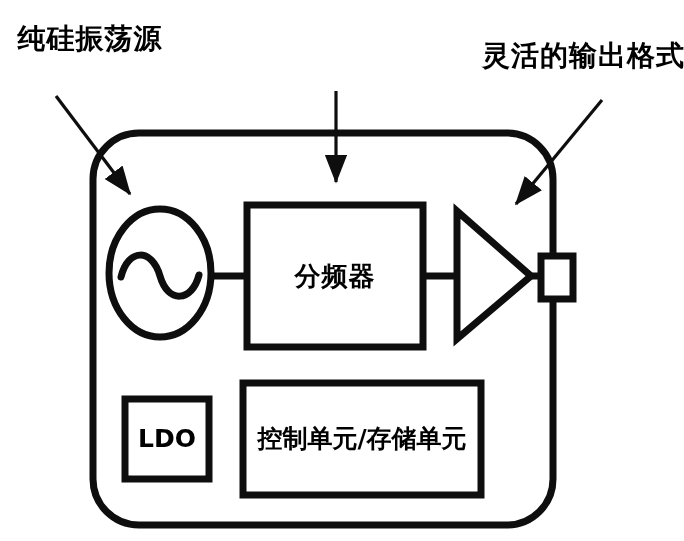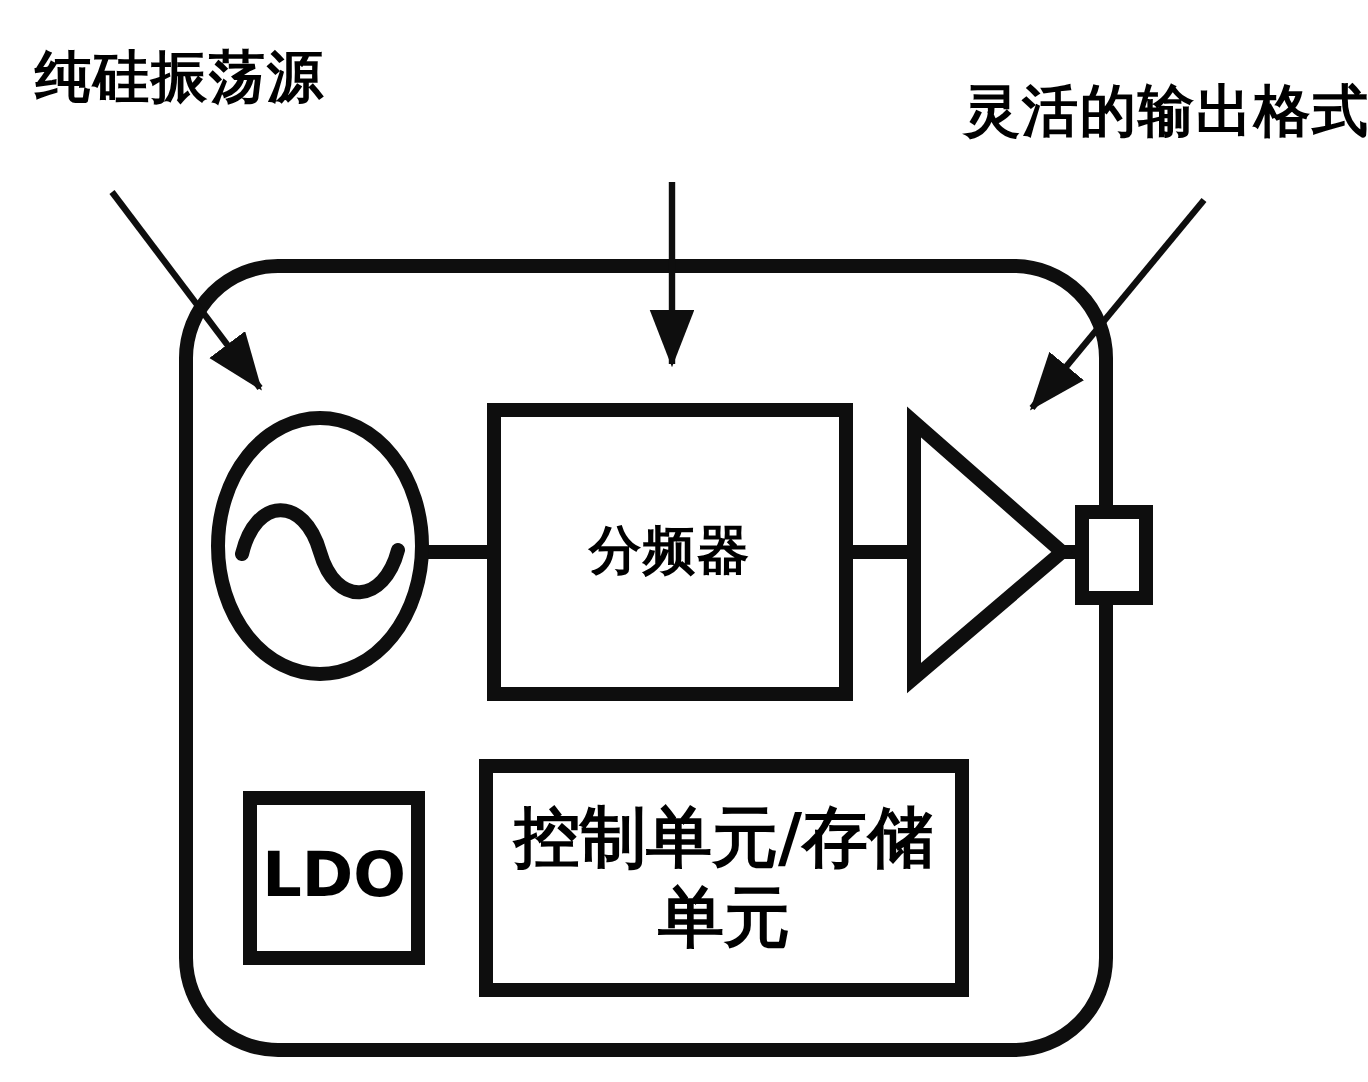--- a/index.html
+++ b/index.html
@@ -46,30 +46,30 @@
     width: 176px;
     height: 142px;
     font-size: 26px;
     line-height: 1.55;
   }
   .ldo-text {
     left: 125px;
     top: 399px;
     width: 84px;
     height: 80px;
-    font-size: 31px;
+    font-size: 25px;
     font-weight: 700;
     letter-spacing: 0;
   }
   .control-text {
     left: 243px;
     top: 383px;
     width: 238px;
     height: 112px;
-    font-size: 33px;
+    font-size: 25px;
     letter-spacing: 0;
   }
 </style>
 </head>
 <body>
 
 <div class="stage">
 
   <svg width="684" height="541" viewBox="0 0 684 541">
     <defs>

